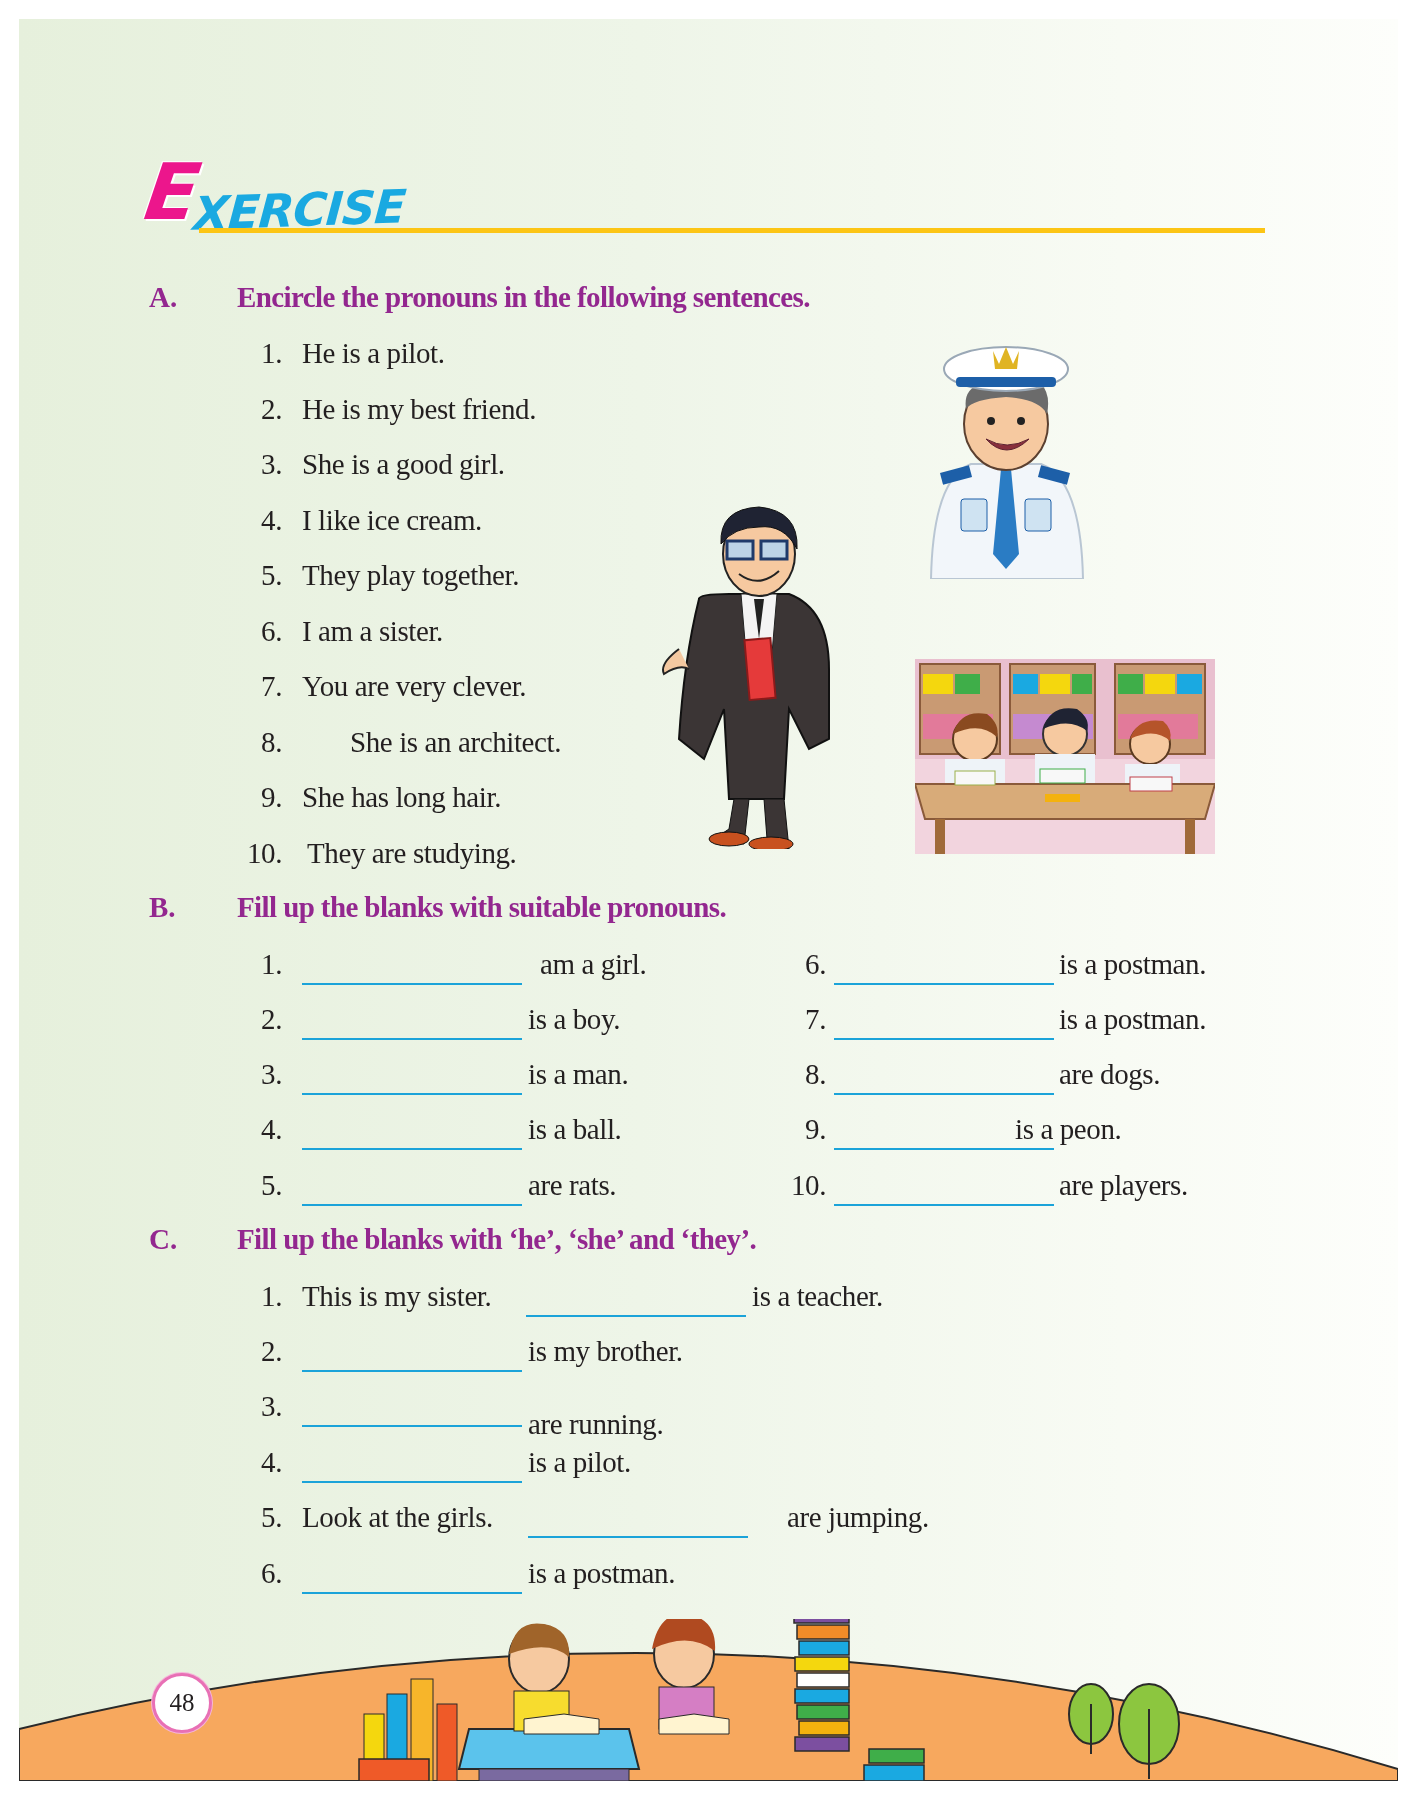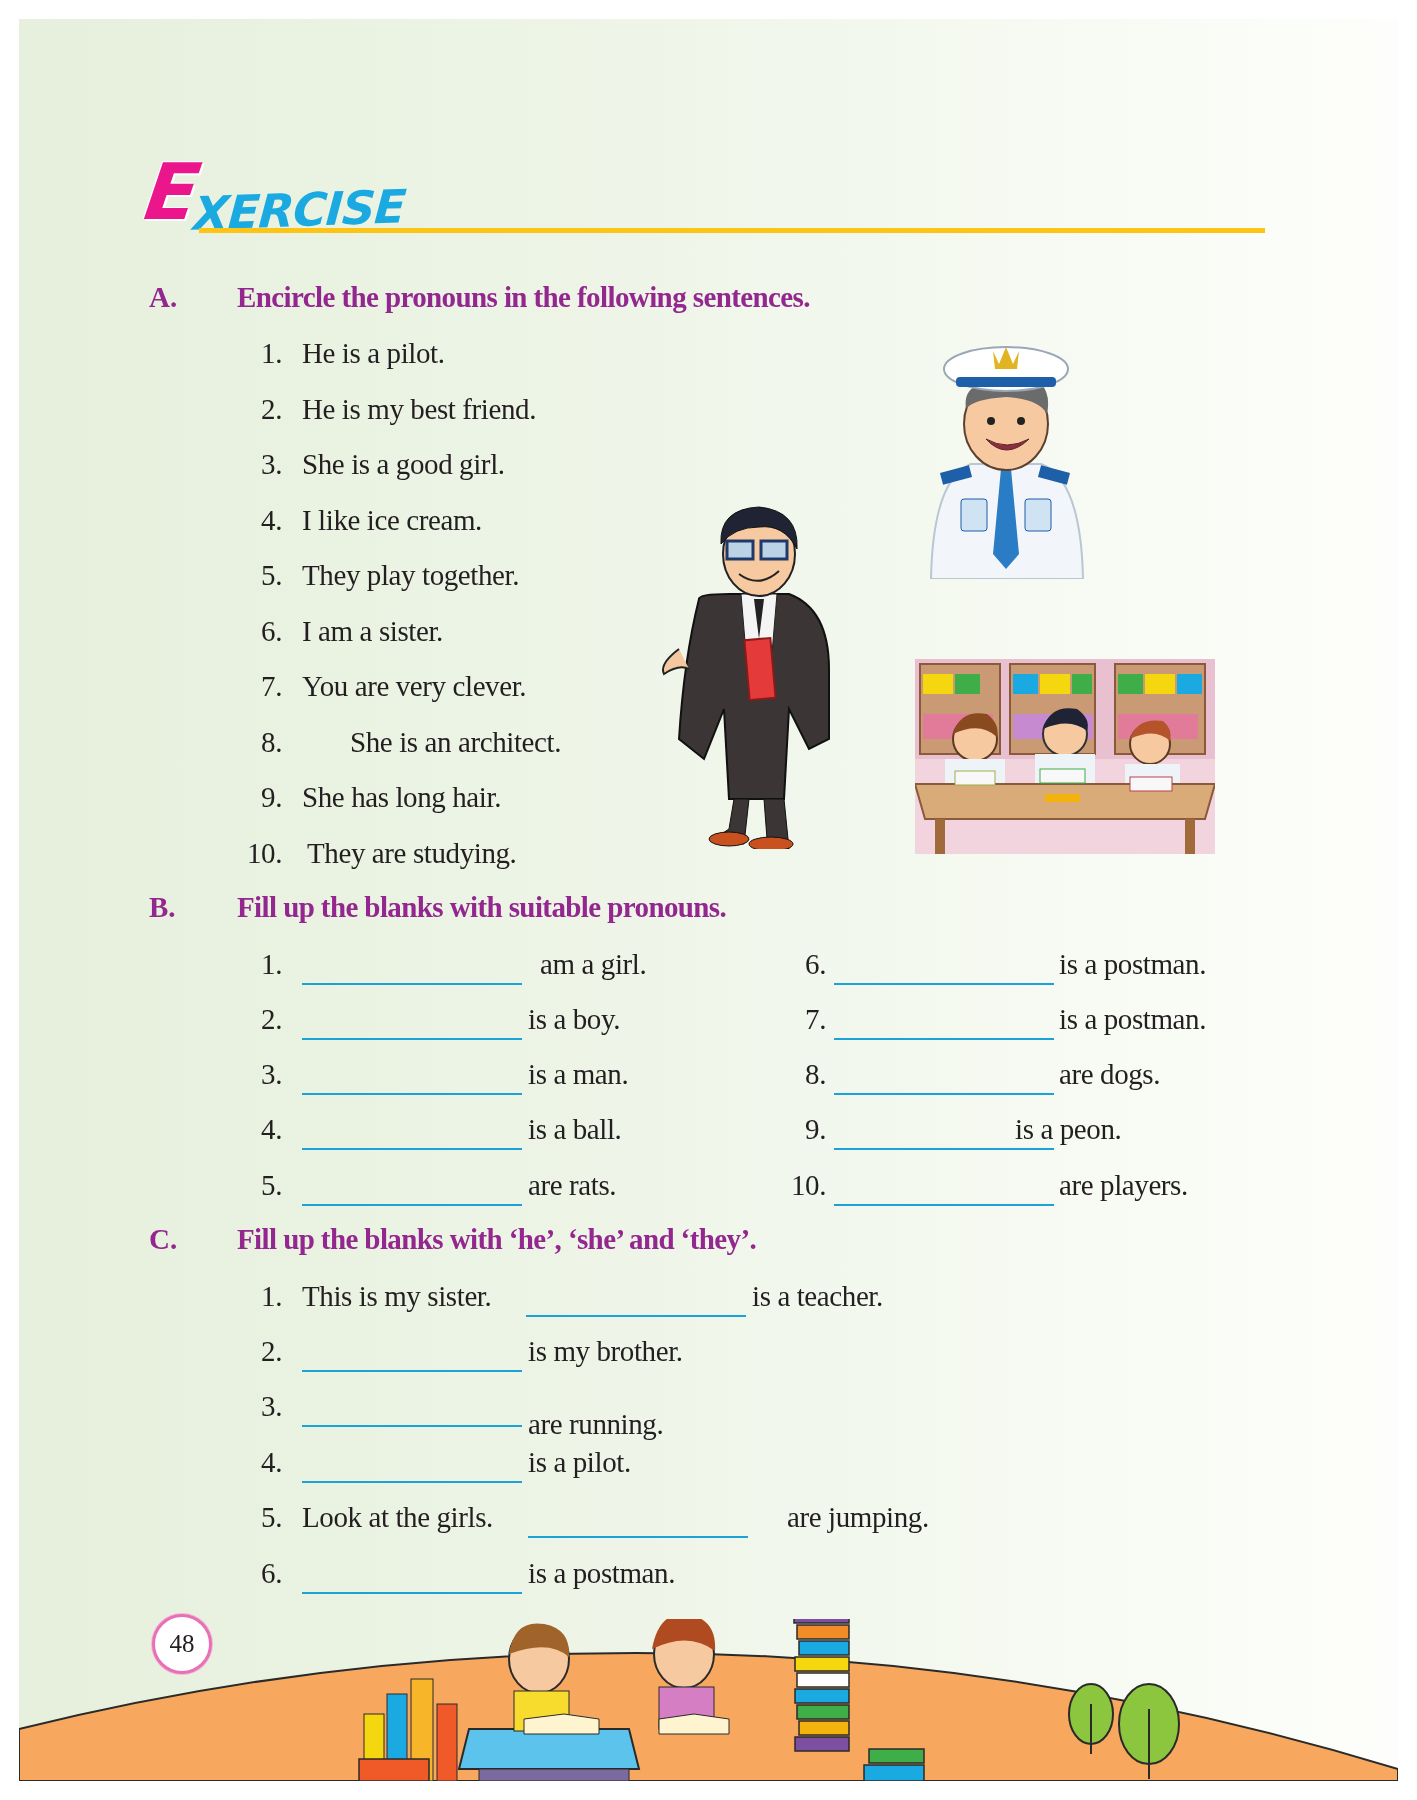--- a/index.html
+++ b/index.html
@@ -292,14 +292,14 @@
       <rect x="776" y="70" width="54" height="14" fill="#1aa9e1"></rect>
       <rect x="778" y="86" width="52" height="14" fill="#3fae49"></rect>
       <rect x="780" y="102" width="50" height="14" fill="#f4b20e"></rect>
       <rect x="776" y="118" width="54" height="14" fill="#7c4fa0"></rect>
       <rect x="850" y="130" width="55" height="14" fill="#3fae49"></rect>
       <rect x="845" y="146" width="60" height="16" fill="#1aa9e1"></rect>
       <rect x="340" y="140" width="70" height="22" fill="#ef5a28"></rect>
     </g>
   </svg>
 
-  <div class="badge" style="left:133px;top:1595px;">48</div>
+  <div class="badge" style="left:133px;top:1654px;">48</div>
 </div>
 
 </body></html>

